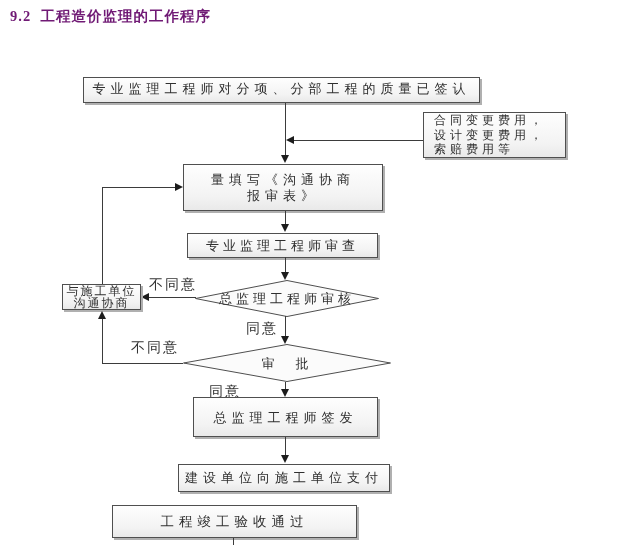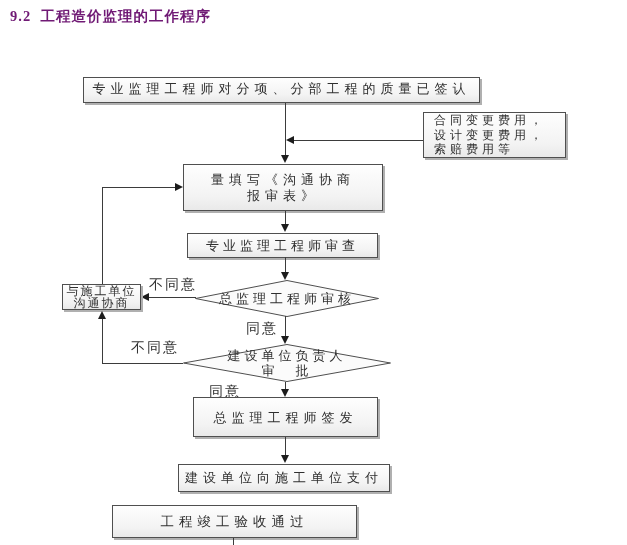--- a/index.html
+++ b/index.html
@@ -106,21 +106,20 @@
 
   <div class="elabel" style="left:246px;top:320px;">同意</div>
   <div class="vline" style="left:285px;top:316px;height:21px;"></div>
   <div class="arr arr-down" style="left:281px;top:336px;"></div>
 
   <div class="dmd" style="left:183px;top:344px;width:208px;height:38px;">
     <svg width="208" height="38" viewBox="0 0 208 38">
       <polygon points="104,0.5 207.5,19 104,37.5 0.5,19" fill="#fbfbfb" stroke="#4f4f4f" stroke-width="1"></polygon>
     </svg>
     <div class="dtxt" style="font-size:13px;letter-spacing:4px;">
-      <span class="ln" style="line-height:15px;">建设单位负责人</span>
       <span class="ln" style="line-height:15px;">审　批</span>
     </div>
   </div>
 
   <div class="elabel" style="left:131px;top:339px;">不同意</div>
   <div class="hline" style="left:102px;top:363px;width:81px;"></div>
   <div class="vline" style="left:102px;top:318px;height:45px;"></div>
   <div class="arr arr-up" style="left:98px;top:311px;"></div>
 
   <div class="elabel" style="left:209px;top:383px;">同意</div>

